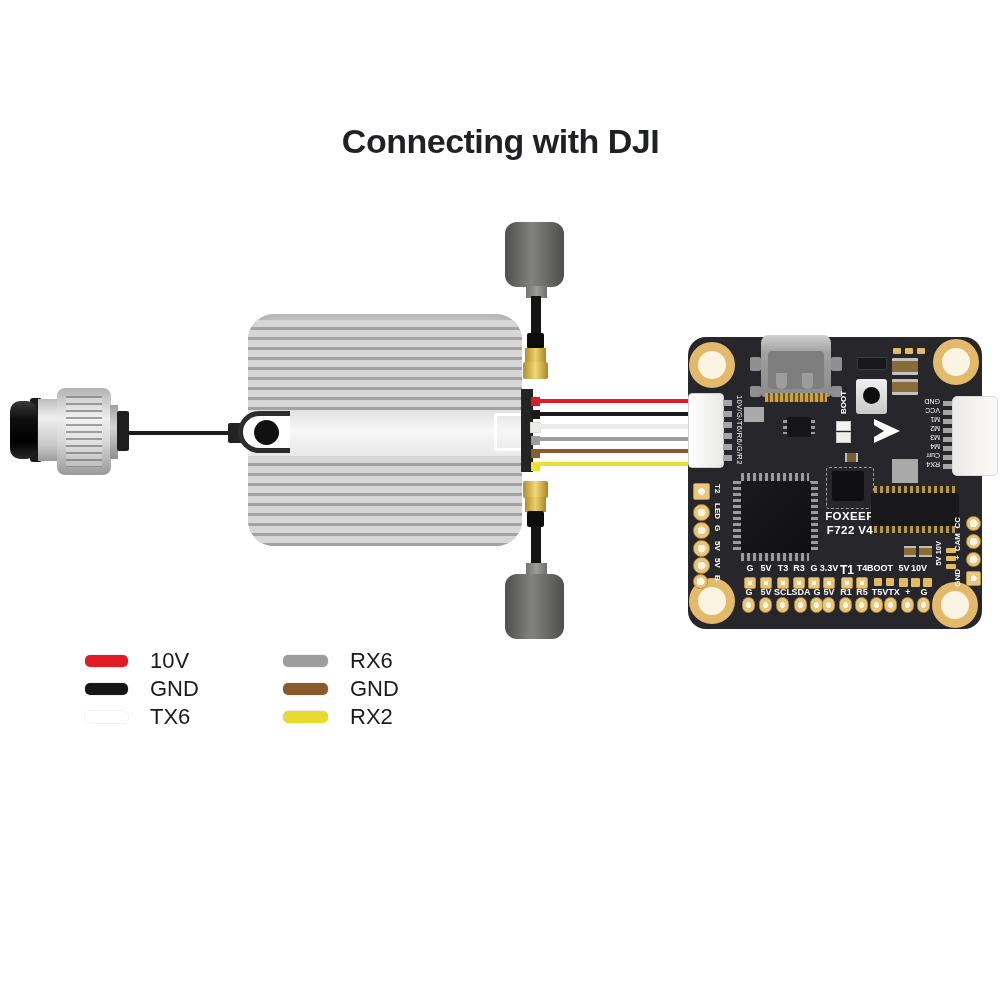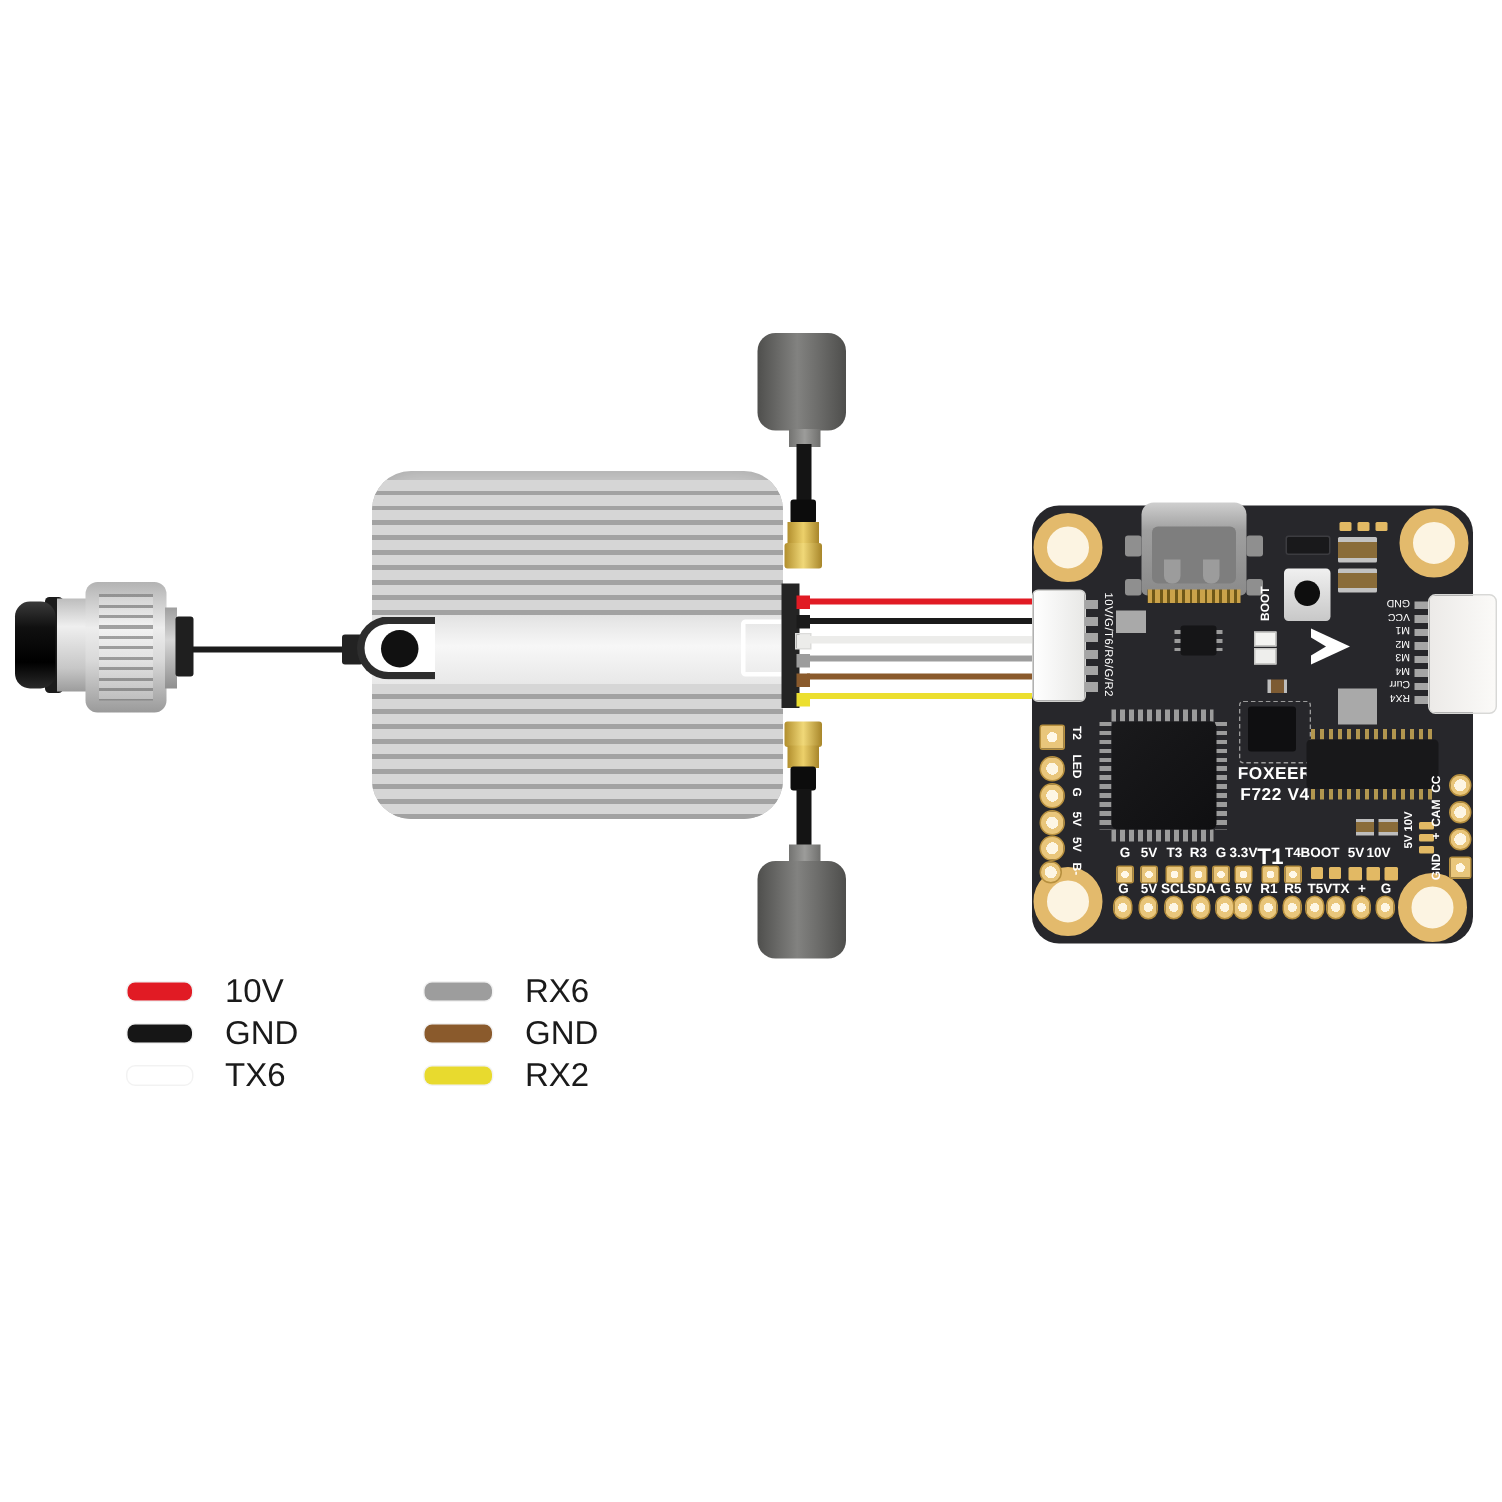--- a/index.html
+++ b/index.html
@@ -21,20 +21,21 @@
   .legend-row{display:flex;align-items:center;gap:22px;height:12px;margin-bottom:16px;}
   .legend-swatch{width:43px;height:12px;border-radius:5px;outline:1px solid rgba(0,0,0,0.05);}
   .legend-label{font-size:22px;color:#1a1a1a;line-height:1;}
   .wire{position:absolute;height:4px;}
 </style>
 </head>
 <body>
 
 <div id="canvas">
 
+  <div class="a" style="left:0;right:0;top:122px;text-align:center;font-size:34px;font-weight:600;color:#1f2125;letter-spacing:-0.5px;">Connecting with DJI</div>
 
   <div class="a" style="left:0;top:0;width:0;height:0;">
     <div class="a" style="left:30px;top:398px;width:12px;height:64px;background:#1b1b1b;border-radius:3px;"></div>
     <div class="a" style="left:10px;top:401px;width:27px;height:58px;border-radius:10px;background:linear-gradient(180deg,#3a3a3a,#101010 30%,#000 70%,#2a2a2a);"></div>
     <div class="a" style="left:38px;top:399px;width:22px;height:62px;background:linear-gradient(180deg,#bdbdbd,#efefef 30%,#c7c7c7 75%,#9c9c9c);"></div>
     <div class="a" style="left:57px;top:388px;width:54px;height:87px;border-radius:8px;background:linear-gradient(180deg,#b3b3b3,#ededed 35%,#d9d9d9 60%,#9a9a9a);"></div>
     <div class="a" style="left:66px;top:396px;width:36px;height:71px;background:repeating-linear-gradient(180deg,rgba(120,120,120,0.65) 0 2px,rgba(255,255,255,0.25) 2px 7px);"></div>
     <div class="a" style="left:110px;top:405px;width:8px;height:54px;background:linear-gradient(180deg,#9f9f9f,#d6d6d6 40%,#8f8f8f);"></div>
     <div class="a" style="left:117px;top:411px;width:12px;height:40px;background:#1f1f1f;border-radius:2px;"></div>
     <div class="a" style="left:128px;top:431px;width:102px;height:4px;background:#1c1c1c;"></div>
@@ -183,21 +184,21 @@
     <div class="lbl vf" style="left:266px;top:196px;font-size:8px;">CAM</div>
     <div class="lbl vf" style="left:266px;top:218px;font-size:8px;">+</div>
     <div class="lbl vf" style="left:266px;top:232px;font-size:8px;">GND</div>
 
     <div class="lbl cx" style="left:62px;top:227px;font-size:9px;">G</div>
     <div class="lbl cx" style="left:78px;top:227px;font-size:9px;">5V</div>
     <div class="lbl cx" style="left:95px;top:227px;font-size:9px;">T3</div>
     <div class="lbl cx" style="left:111px;top:227px;font-size:9px;">R3</div>
     <div class="lbl cx" style="left:126px;top:227px;font-size:9px;">G</div>
     <div class="lbl cx" style="left:141px;top:227px;font-size:9px;text-align:right;">3.3V</div>
-    <div class="lbl cx" style="left:159px;top:227px;font-size:15px;">T1</div>
+    <div class="lbl cx" style="left:159px;top:227px;font-size:12px;">T1</div>
     <div class="lbl cx" style="left:174px;top:227px;font-size:9px;">T4</div>
     <div class="lbl cx" style="left:192px;top:227px;font-size:9px;">BOOT</div>
     <div class="lbl cx" style="left:216px;top:227px;font-size:9px;">5V</div>
     <div class="lbl cx" style="left:231px;top:227px;font-size:9px;">10V</div>
 
     <div class="a pad-sq" style="left:56px;top:240px;width:12px;height:12px;"></div>
     <div class="a pad-sq" style="left:72px;top:240px;width:12px;height:12px;"></div>
     <div class="a pad-sq" style="left:89px;top:240px;width:12px;height:12px;"></div>
     <div class="a pad-sq" style="left:105px;top:240px;width:12px;height:12px;"></div>
     <div class="a pad-sq" style="left:120px;top:240px;width:12px;height:12px;"></div>

